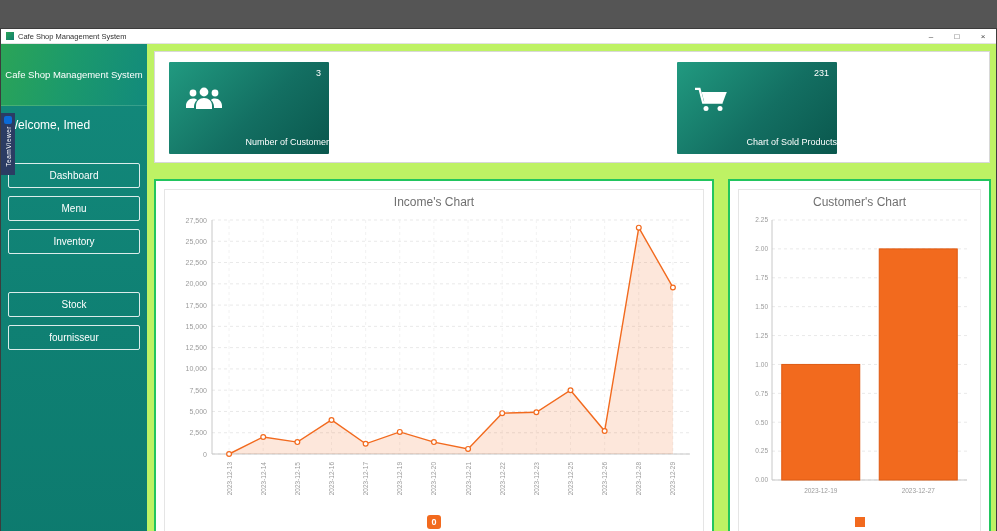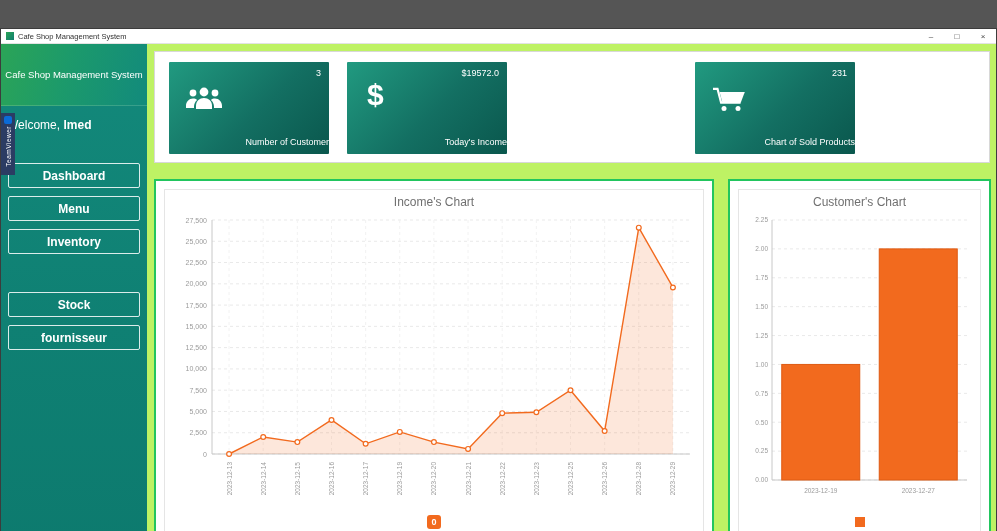--- a/index.html
+++ b/index.html
@@ -30,27 +30,27 @@
     color:#fff; display:flex; flex-direction:column; z-index:4;
   }
   .sidebar-header {
     height:62px; background:linear-gradient(105deg,#2ba457 0%,#1c9a6b 45%,#128a7c 100%);
     display:flex; align-items:center; justify-content:center;
     font-size:9.5px; color:#fff; text-align:center; padding:0 3px;
     border-bottom:1px solid rgba(255,255,255,0.15);
     white-space:nowrap;
   }
   .welcome { padding:12px 6px 0 6px; font-size:12px; }
-  .welcome .bold { font-weight:bold; }
+  .welcome .bold { font-weight:normal; }
   .nav { margin-top:31px; }
   .nav-btn {
     display:block; width:132px; height:25px; margin:0 auto 8px auto;
     background:transparent; border:1px solid rgba(255,255,255,0.85);
-    color:#ffffff; font-size:12px; font-family:"Liberation Sans", sans-serif;
-    border-radius:2px; cursor:pointer;font-weight:bold;
+    color:#ffffff; font-size:10px; font-family:"Liberation Sans", sans-serif;
+    border-radius:2px; cursor:pointer;
   }
   .nav-gap { height:30px; }
   .spacer { flex:1; }
   .signout {
     display:flex; align-items:center; gap:6px;
     padding:0 0 12px 10px; cursor:pointer; font-size:11px; color:#fff;
   }
   
   .tv-badge {
     position:absolute; left:0; top:84px; width:14px; height:62px;
@@ -65,21 +65,21 @@
   
   .stats-panel {
     position:absolute; left:153px; top:22px; width:836px; height:112px;
     background:#ffffff; border:1px solid #d8d8d8;
   }
   .card {
     position:absolute; top:10px; width:160px; height:92px;
     background:linear-gradient(135deg,#219a80 0%,#136f62 55%,#0a574d 100%);
     color:#fff; border-radius:1px;
   }
-  .card1{ left:14px; } .card2{ left:192px; } .card3{ left:370px; } .card4{ left:540px; }
+  .card1{ left:14px; } .card2{ left:192px; } .card3{ left:370px; } .card4{ left:522px; }
   .card-value { position:absolute; top:6px; right:8px; font-size:9px; }
   .card-icon  { position:absolute; left:16px; top:24px; }
   .card-icon.dollar { font-size:30px; font-weight:bold; line-height:30px; top:18px; left:20px; }
   .card-label { position:absolute; bottom:7px; left:0; width:100%; text-align:right; font-size:9px; }
   
   .panel { position:absolute; background:#ffffff; border:2px solid #22c55e; padding:8px; }
   .income-panel   { left:153px; top:150px; width:560px; height:371px; }
   .customer-panel { left:727px; top:150px; width:263px; height:371px; }
   .chart-box {
     width:100%; height:100%; border:1px solid #e5e5e5;
@@ -150,25 +150,20 @@
             <circle cx="19" cy="6" r="4.4"></circle>
             <path d="M19 12c4.4 0 8 3 8 7.5V23H11v-3.5C11 15 14.6 12 19 12z"></path>
             <path d="M8 12.5c1.6 0 3 .5 4.1 1.4-1.9 1.6-3.1 3.9-3.1 6.6V22H1v-2.2c0-4 3-7.3 7-7.3z"></path>
             <path d="M30 12.5c4 0 7 3.3 7 7.3V22h-8v-1.5c0-2.7-1.2-5-3.1-6.6 1.1-.9 2.5-1.4 4.1-1.4z"></path>
           </g>
         </svg>
       </div>
       <div class="card-label">Number of Customer</div>
     </div>
 
-    <div class="card card2">
-      <div class="card-value">$19572.0</div>
-      <div class="card-icon dollar">$</div>
-      <div class="card-label">Today's Income</div>
-    </div>
 
 
     <div class="card card4">
       <div class="card-value">231</div>
       <div class="card-icon">
         <svg width="36" height="27" viewBox="0 0 36 27">
           <path d="M8.6 6h25.2l-4 10.6H11.4z" fill="#ffffff"></path>
           <path d="M2 2.8h4.5l3.6 13.8h19.5" stroke="#ffffff" stroke-width="2.2" fill="none"></path>
           <circle cx="13" cy="22.5" r="2.5" fill="#ffffff"></circle>
           <circle cx="27" cy="22.5" r="2.5" fill="#ffffff"></circle>

